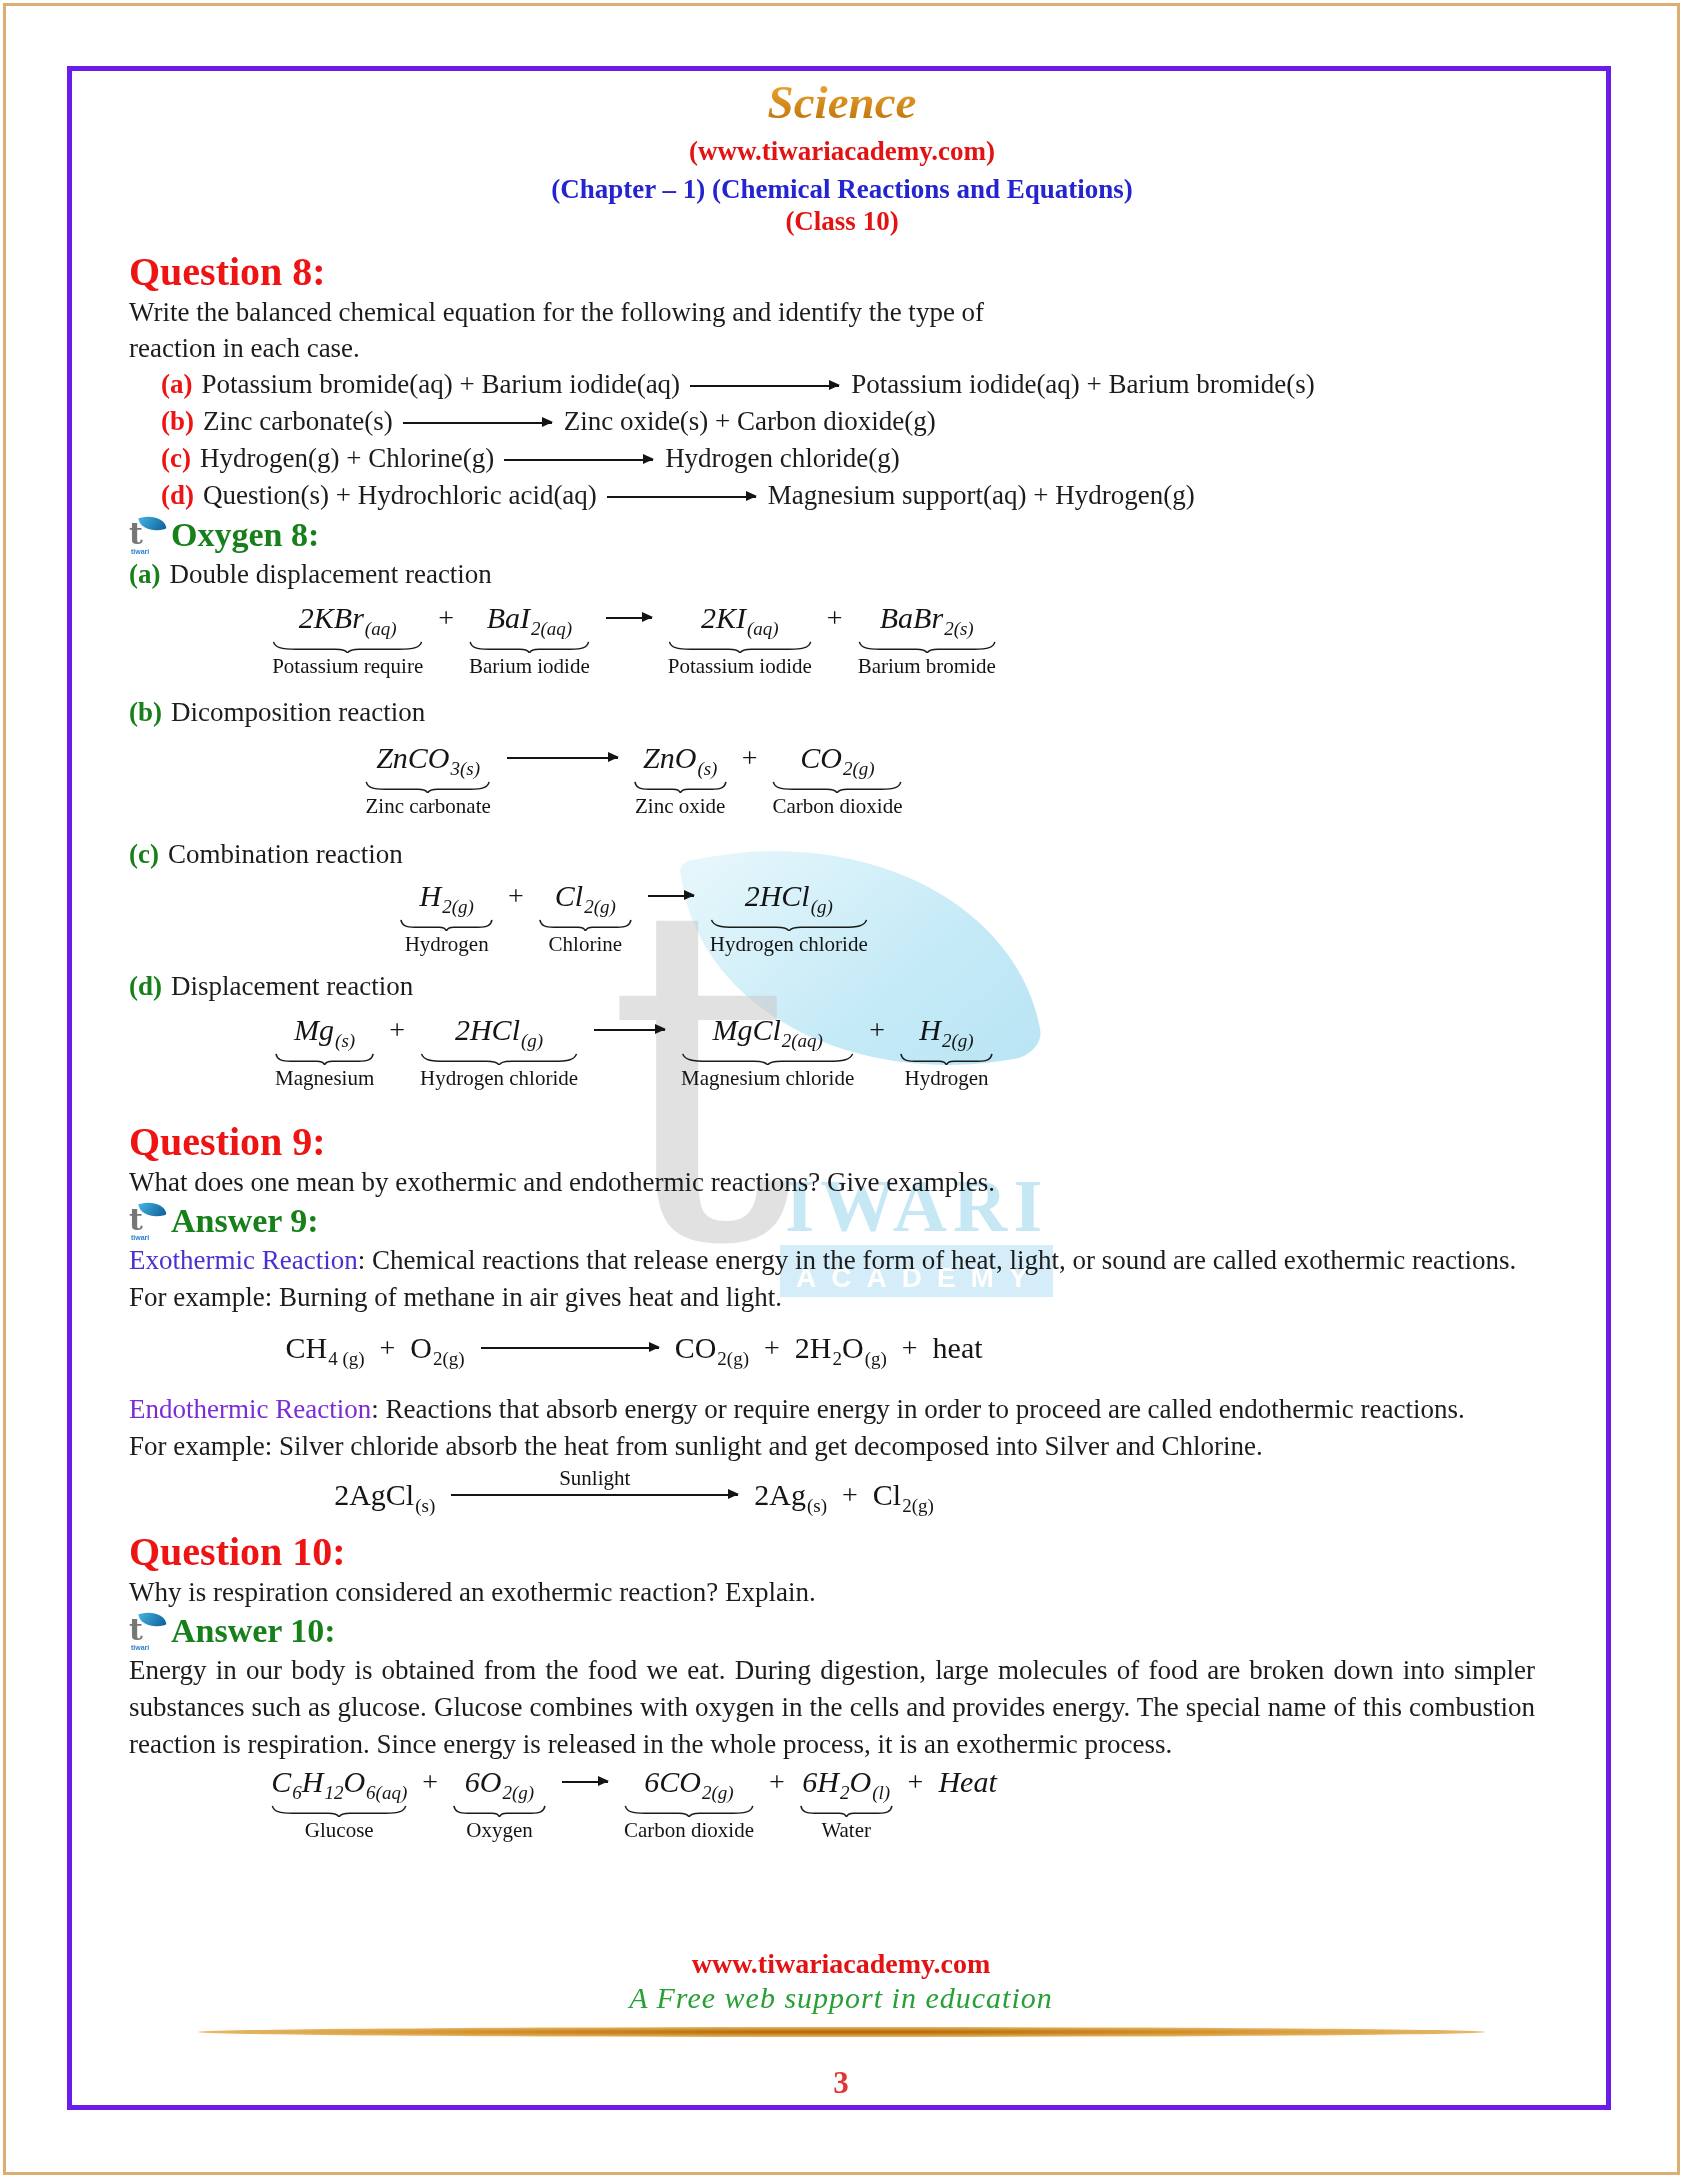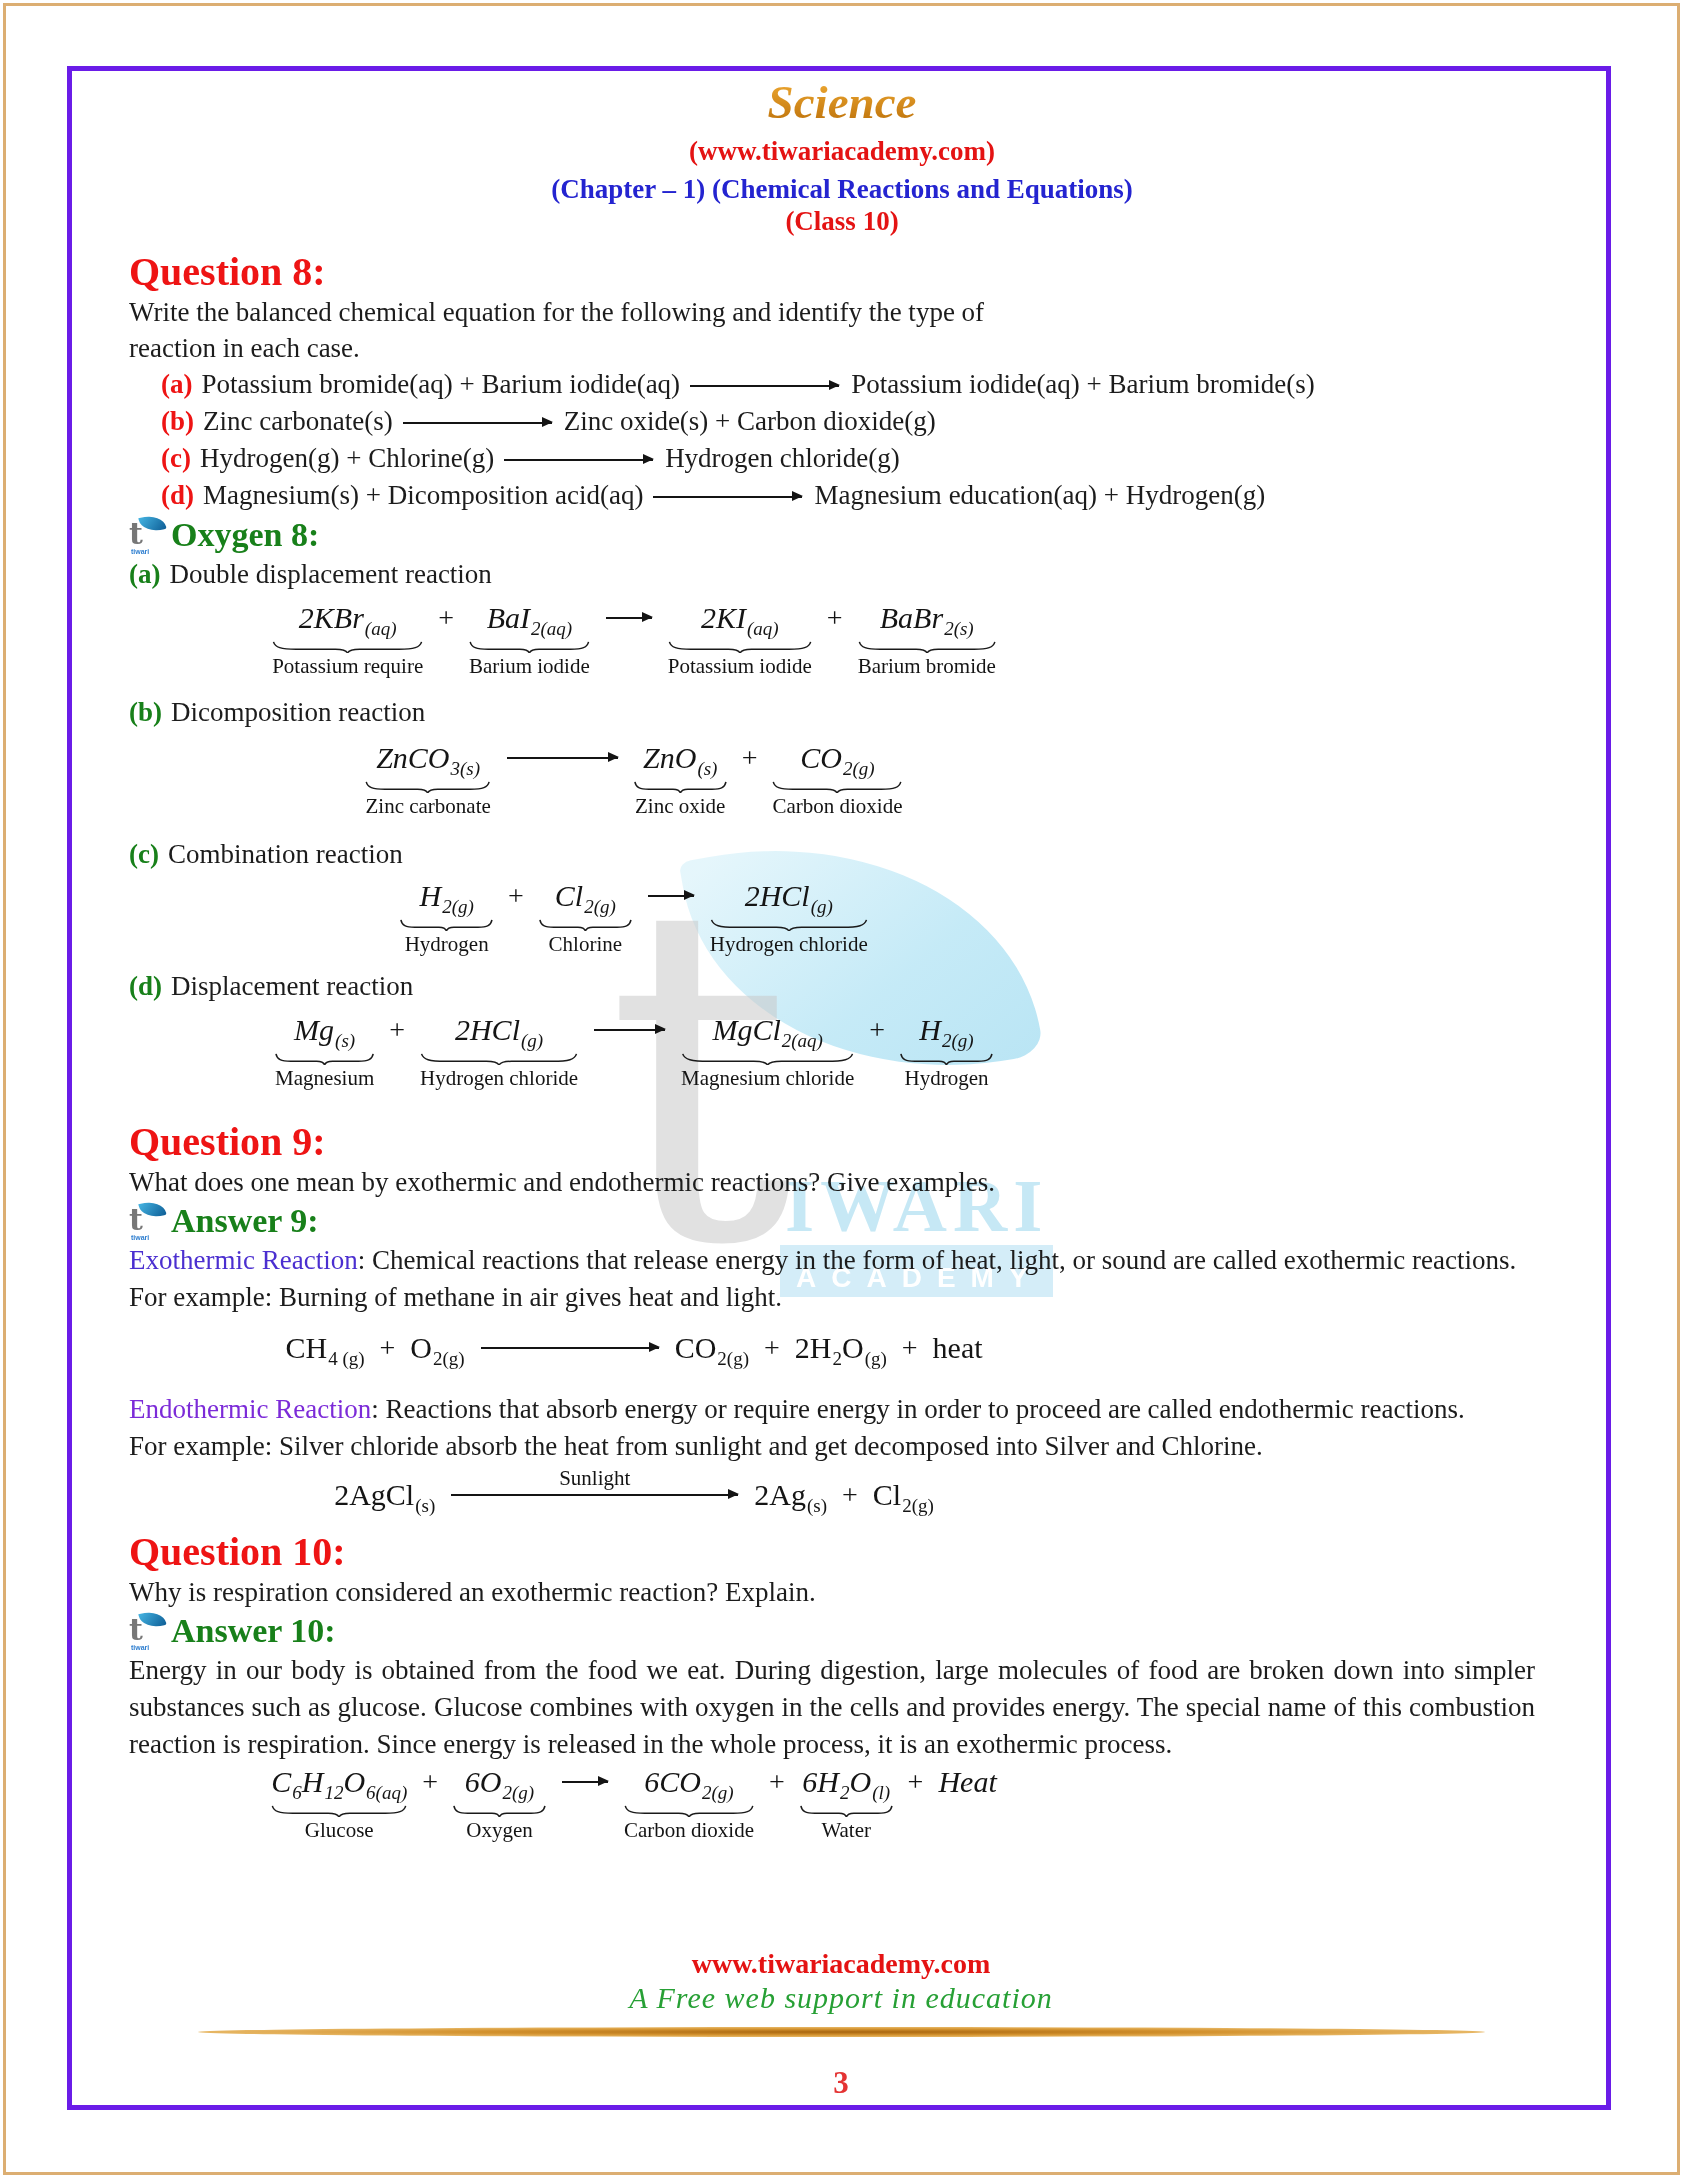--- a/index.html
+++ b/index.html
@@ -113,21 +113,21 @@
     <div class="qitem">
       <span class="mk red">(a)</span><span>Potassium bromide(aq) + Barium iodide(aq)</span><span class="qarr"></span><span>Potassium iodide(aq) + Barium bromide(s)</span>
     </div>
     <div class="qitem">
       <span class="mk red">(b)</span><span>Zinc carbonate(s)</span><span class="qarr"></span><span>Zinc oxide(s) + Carbon dioxide(g)</span>
     </div>
     <div class="qitem">
       <span class="mk red">(c)</span><span>Hydrogen(g) + Chlorine(g)</span><span class="qarr"></span><span>Hydrogen chloride(g)</span>
     </div>
     <div class="qitem">
-      <span class="mk red">(d)</span><span>Magnesium(s) + Dicomposition acid(aq)</span><span class="qarr"></span><span>Magnesium education(aq) + Hydrogen(g)</span>
+      <span class="mk red">(d)</span><span>Question(s) + Hydrochloric acid(aq)</span><span class="qarr"></span><span>Magnesium support(aq) + Hydrogen(g)</span>
     </div>
 
     <div class="ans-h">
       <span class="alogo"><span class="alogo-t">t</span><span class="alogo-leaf"></span><span class="alogo-txt">tiwari</span></span><span>Oxygen 8:</span>
     </div>
 
     <div class="aitem"><span class="mk green">(a)</span><span>Double displacement reaction</span></div>
     <div class="eqwrap mt6">
         <div class="eq">
           <div class="term">

